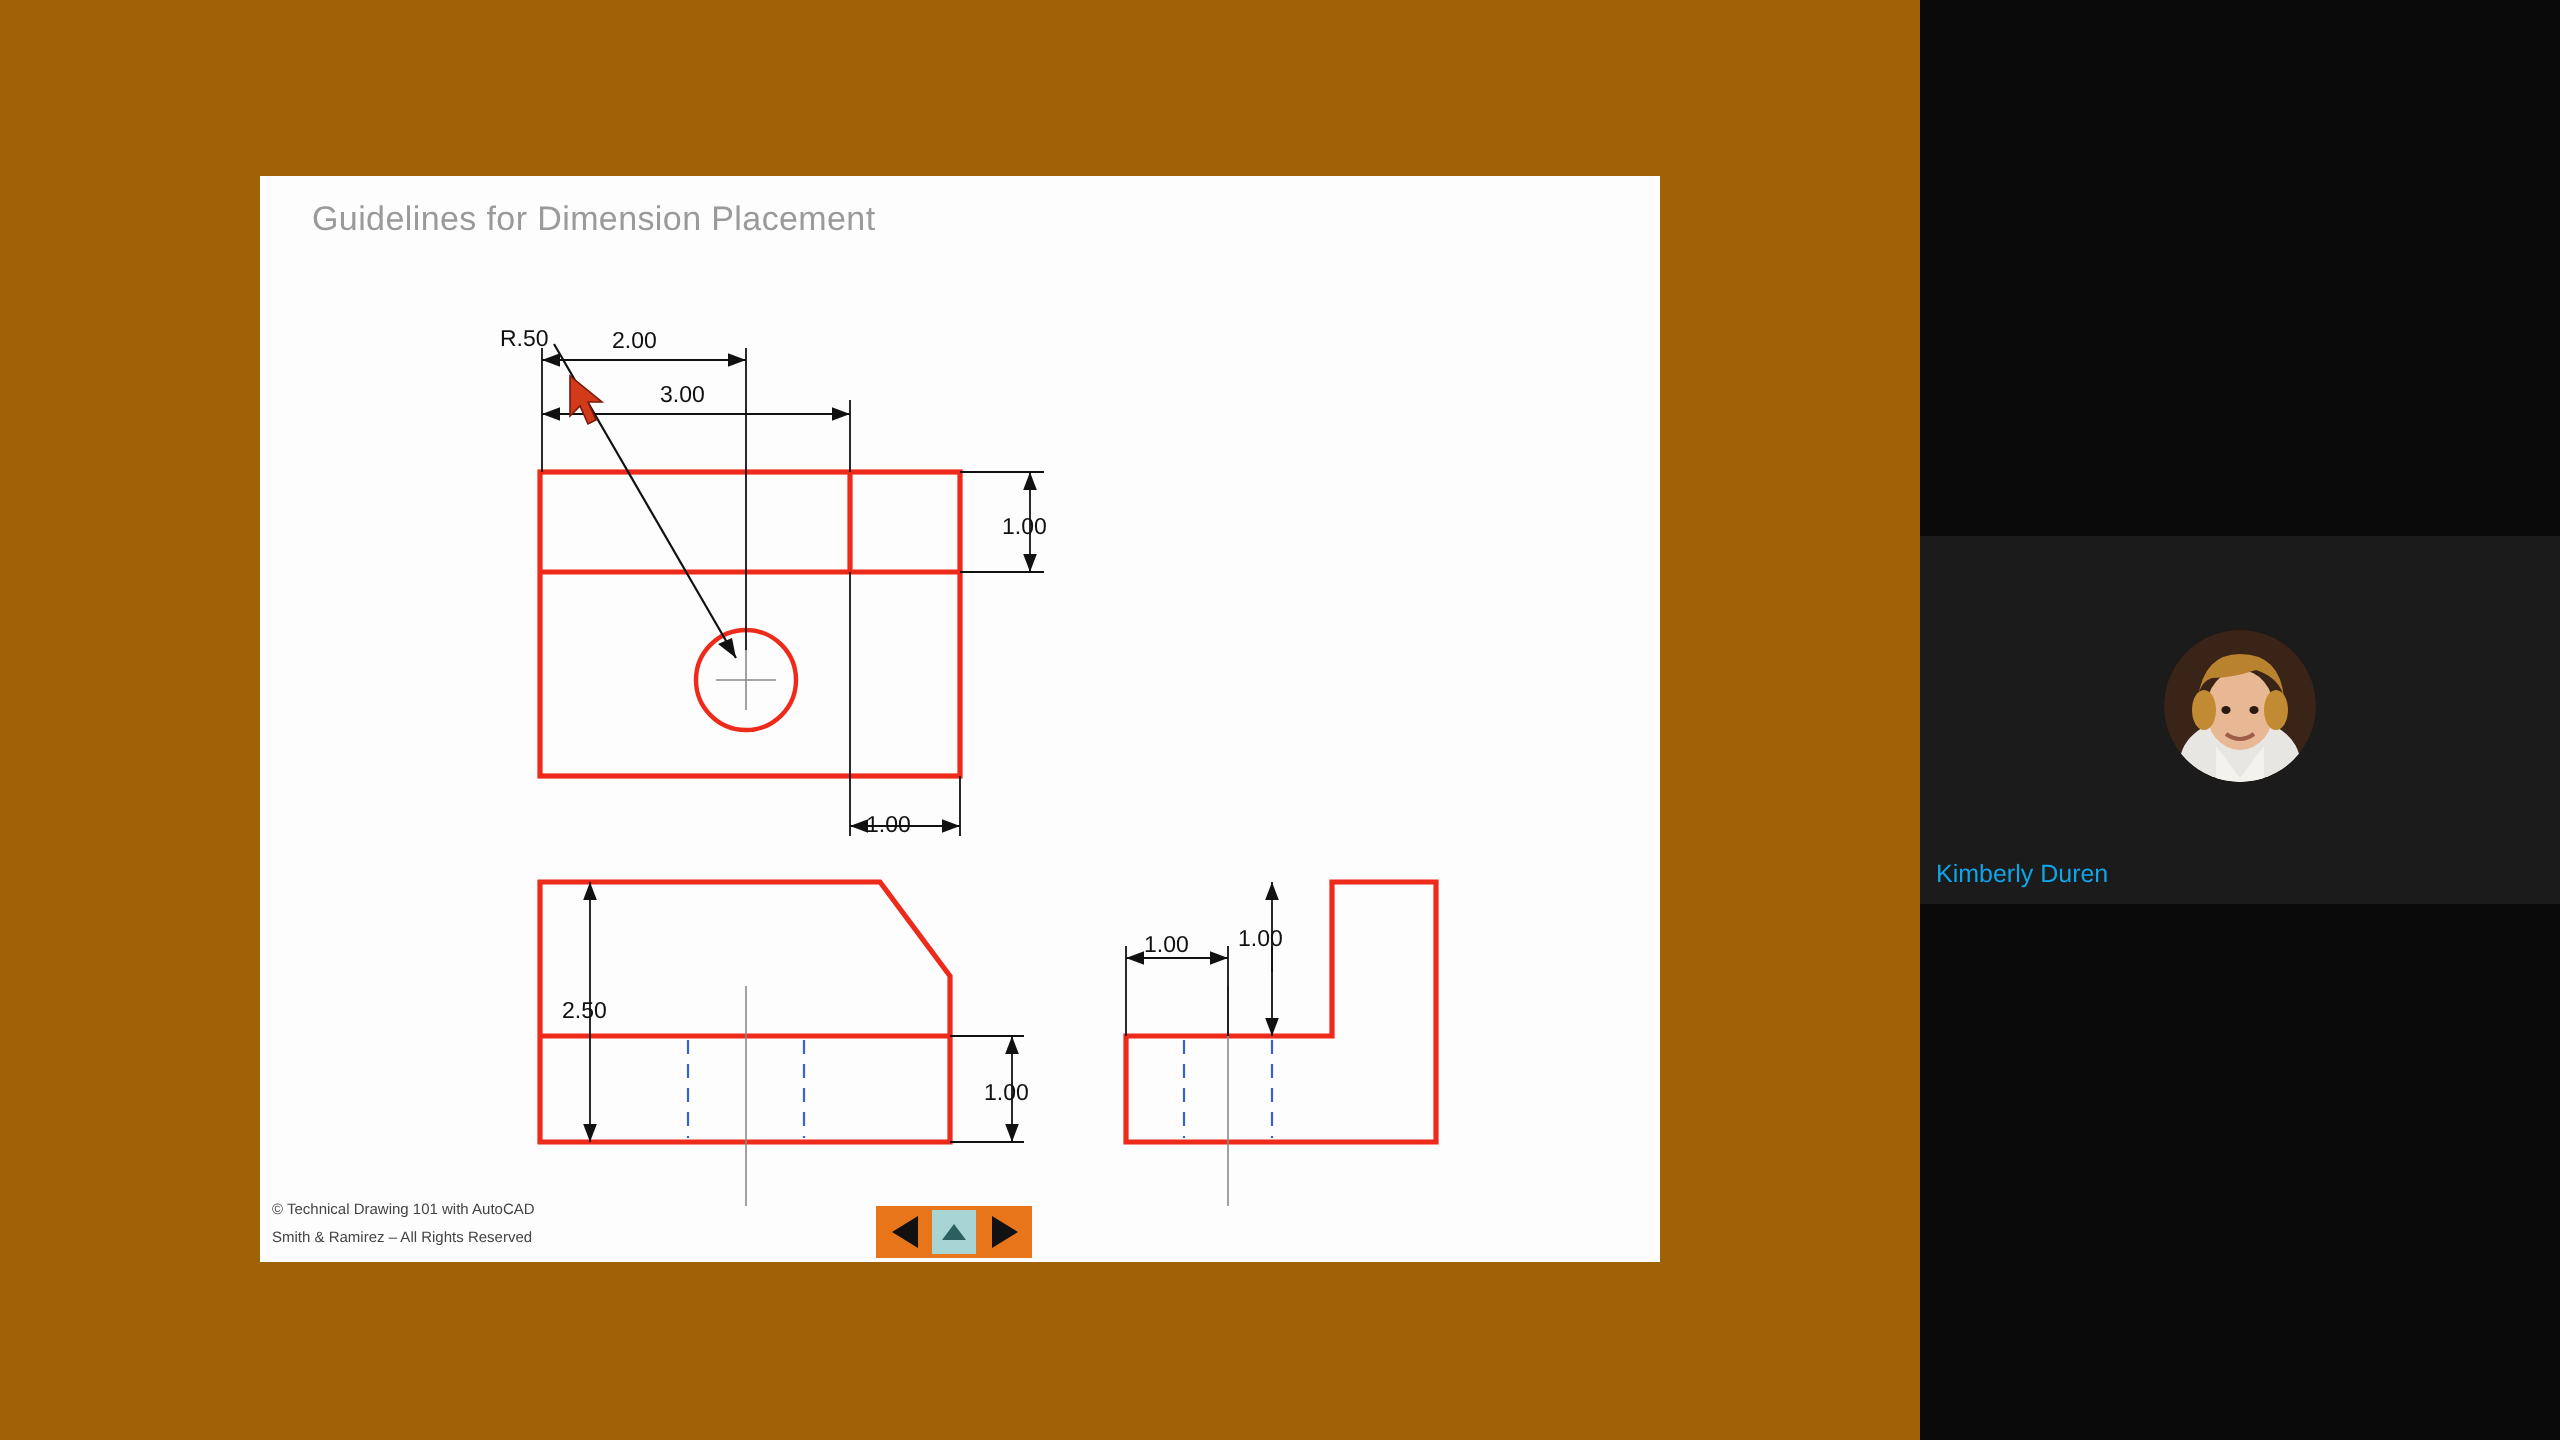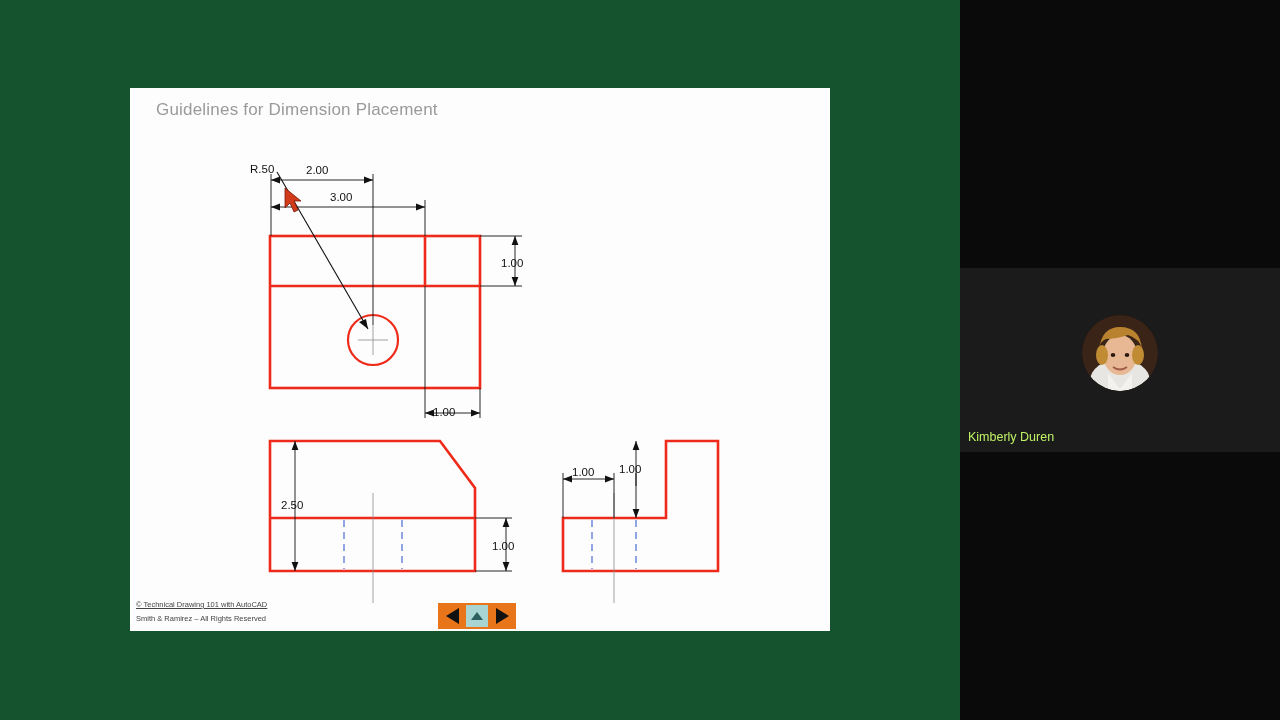--- a/index.html
+++ b/index.html
@@ -8,38 +8,38 @@
     width: 1280px; height: 720px;
     background: #000;
     font-family: "Liberation Sans", sans-serif;
     overflow: hidden;
   }
   #root { position: relative; width: 1280px; height: 720px; background: #0a0a0a; }
 
   
   .share-stage {
     position: absolute; left: 0; top: 0; width: 960px; height: 720px;
-    background: #14532d;
+    background: #a16207;
   }
   .slide {
     position: absolute; left: 130px; top: 88px; width: 700px; height: 543px;
     background: #fdfdfd;
     overflow: hidden;
   }
   .slide-title {
     position: absolute; left: 26px; top: 12px;
     font-size: 17px; color: #9a9a9a; letter-spacing: .2px;
   }
   .slide-sub {
     position: absolute; left: 46px; top: 47px;
     font-size: 12.5px; color: #1a1a1a;
   }
   .footer1 {
     position: absolute; left: 6px; top: 512px;
-    font-size: 7.5px; color: #444; text-decoration: underline;
+    font-size: 7.5px; color: #444;
   }
   .footer2 {
     position: absolute; left: 6px; top: 526px;
     font-size: 7.5px; color: #444; text-align: center;
   }
   .navbar {
     position: absolute; left: 308px; top: 515px; width: 78px; height: 26px;
     background: #e8751a;
     display: flex; align-items: center; justify-content: space-between;
     padding: 0 3px;
@@ -57,21 +57,21 @@
     position: absolute; left: 960px; top: 268px; width: 320px; height: 184px;
     background: #1b1b1b;
   }
   .avatar {
     position: absolute; left: 1082px; top: 315px; width: 76px; height: 76px;
     border-radius: 50%; overflow: hidden; background: #2a1a12;
   }
   .avatar svg { display: block; }
   .participant-name {
     position: absolute; left: 968px; top: 430px;
-    font-size: 12.5px; color: #bef264;
+    font-size: 12.5px; color: #0ea5e9;
   }
 </style>
 </head>
 <body>
 
 <div id="root">
 
   <div class="share-stage">
     <div class="slide">
 

